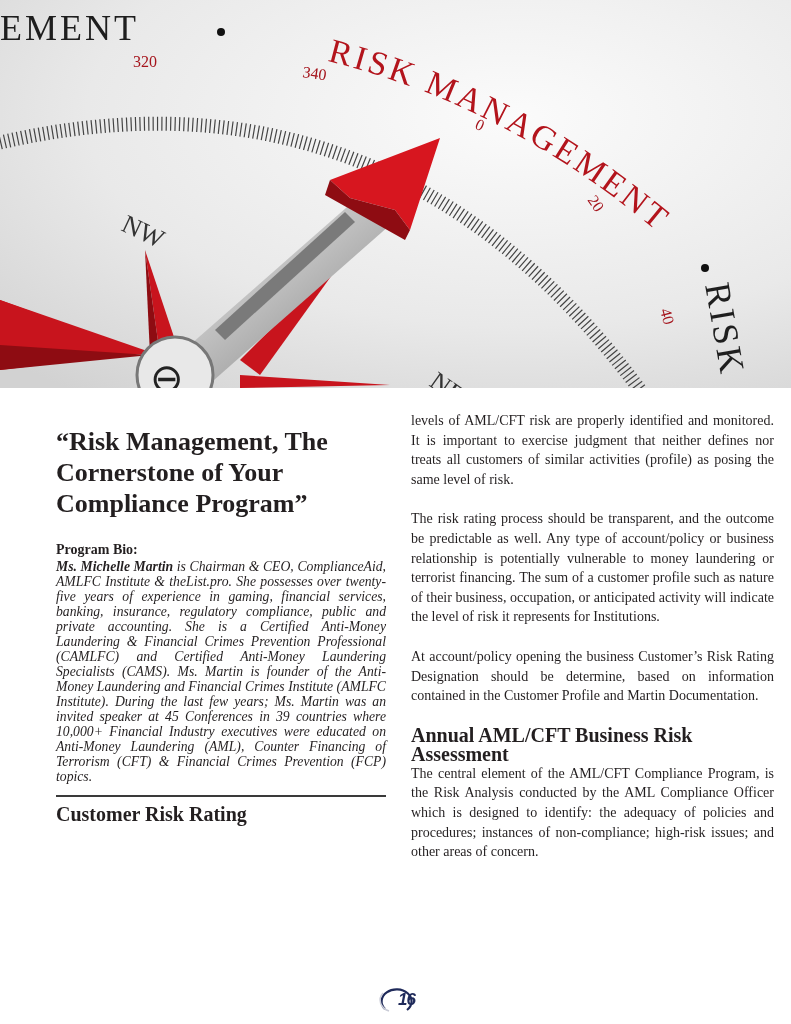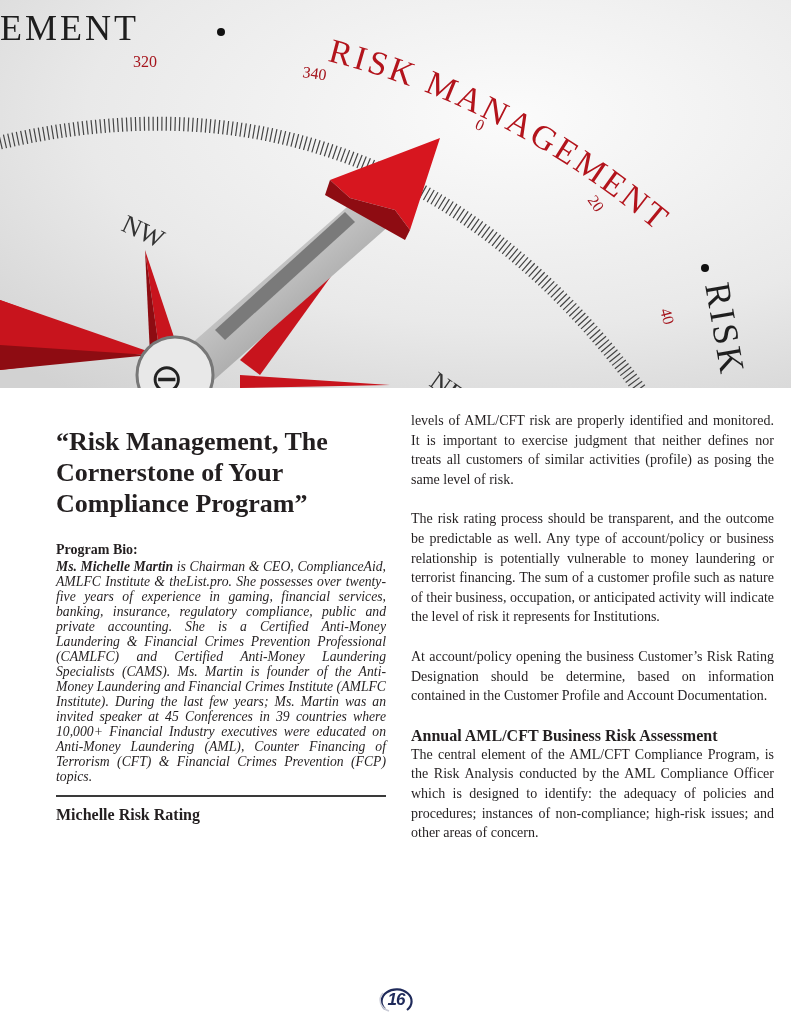--- a/index.html
+++ b/index.html
@@ -13,26 +13,26 @@
     
     .col { position: absolute; top: 410px; }
     .col-left { left: 56px; width: 330px; }
     .col-right { left: 411px; width: 363px; }
 
     .title { font-family: "Liberation Serif", serif; font-weight: bold; font-size: 26px; line-height: 31px; margin: 16px 0 0 0; color: #231f20; }
     .bio-label { font-weight: bold; font-size: 14px; line-height: 18px; margin-top: 22px; }
     .bio { font-style: italic; font-size: 13.7px; line-height: 15px; text-align: justify; margin: 0; }
     .bio b { font-style: italic; }
     .rule { border: 0; border-top: 2px solid #3a3a3a; margin: 11px 0 8px 0; }
-    .section-head { font-weight: bold; font-size: 16px; line-height: 19px; }
+    .section-head { font-weight: bold; font-size: 20px; line-height: 19px; }
     p.body { font-size: 14px; line-height: 19.6px; text-align: justify; margin: 0; }
     .gap { height: 20px; }
 
     .page-num { position: absolute; left: 377px; top: 985px; width: 38px; height: 30px; }
-    .page-num span { position: absolute; left: 0; top: 5px; width: 38px; text-align: center; font-family: "Liberation Sans", sans-serif; font-style: italic; font-weight: bold; font-size: 17px; color: #1f2a5a; letter-spacing: -1px; }
+    .page-num span { position: absolute; left: 0; top: 5px; width: 38px; text-align: right; font-family: "Liberation Sans", sans-serif; font-style: italic; font-weight: bold; font-size: 17px; color: #1f2a5a; letter-spacing: -1px; }
   </style>
 </head>
 <body>
 
 <div class="hero">
   <svg width="791" height="388" viewBox="0 0 791 388">
     <defs>
       <radialGradient id="bg" cx="0.65" cy="0.3" r="0.9">
         <stop offset="0" stop-color="#fbfbfb"></stop>
         <stop offset="0.6" stop-color="#e9e9e9"></stop>
@@ -93,29 +93,29 @@
       <text x="150" y="392" font-family="Liberation Serif, serif" font-size="40" fill="#222">⊖</text>
     </g>
   </svg>
 </div>
 
 <div class="col col-left">
   <h1 class="title">“Risk Management, The Cornerstone of Your Compliance Program”</h1>
   <div class="bio-label">Program Bio:</div>
   <p class="bio"><b>Ms. Michelle Martin</b><span> is Chairman &amp; CEO, ComplianceAid, AMLFC Institute &amp; theList.pro. She possesses over twenty-five years of experience in gaming, financial services, banking, insurance, regulatory compliance, public and private accounting.  She is a Certified Anti-Money Laundering &amp; Financial Crimes Prevention Professional (CAMLFC) and Certified Anti-Money Laundering Specialists (CAMS). Ms. Martin is founder of the Anti-Money Laundering and Financial Crimes Institute (AMLFC Institute). During the last few years; Ms. Martin was an invited speaker at 45 Conferences in 39 countries where 10,000+ Financial Industry executives were educated on Anti-Money Laundering (AML), Counter Financing of Terrorism (CFT) &amp; Financial Crimes Prevention (FCP) topics.</span></p>
   <hr class="rule">
-  <div class="section-head">Michelle Risk Rating</div>
+  <div class="section-head">Customer Risk Rating</div>
 </div>
 
 <div class="col col-right" style="top:411px;">
   <p class="body">levels of AML/CFT risk are properly identified and monitored. It is important to exercise judgment that neither defines nor treats all customers of similar activities (profile) as posing the same level of risk.</p>
   <div class="gap"></div>
   <p class="body">The risk rating process should be transparent, and the outcome be predictable as well. Any type of account/policy or business relationship is potentially vulnerable to money laundering or terrorist financing. The sum of a customer profile such as nature of their business, occupation, or anticipated activity will indicate the level of risk it represents for Institutions.</p>
   <div class="gap"></div>
-  <p class="body">At account/policy opening the business Customer’s Risk Rating Designation should be determine, based on information contained in the Customer Profile and Account Documentation.</p>
+  <p class="body">At account/policy opening the business Customer’s Risk Rating Designation should be determine, based on information contained in the Customer Profile and Martin Documentation.</p>
   <div class="gap"></div>
   <div class="section-head">Annual AML/CFT Business Risk Assessment</div>
   <p class="body">The central element of the AML/CFT Compliance Program, is the Risk Analysis conducted by the AML Compliance Officer which is designed to identify: the adequacy of policies and procedures; instances of non-compliance; high-risk issues; and other areas of concern.</p>
 </div>
 
 <div class="page-num">
   <svg width="38" height="30" viewBox="0 0 38 30">
     <path d="M 8 24 A 15 12 0 1 1 30 25" fill="none" stroke="#1f2a5a" stroke-width="2.2"></path>
     <path d="M 6 8 A 15 12 0 0 0 12 26" fill="none" stroke="#c9cbd6" stroke-width="1.5"></path>
   </svg>

